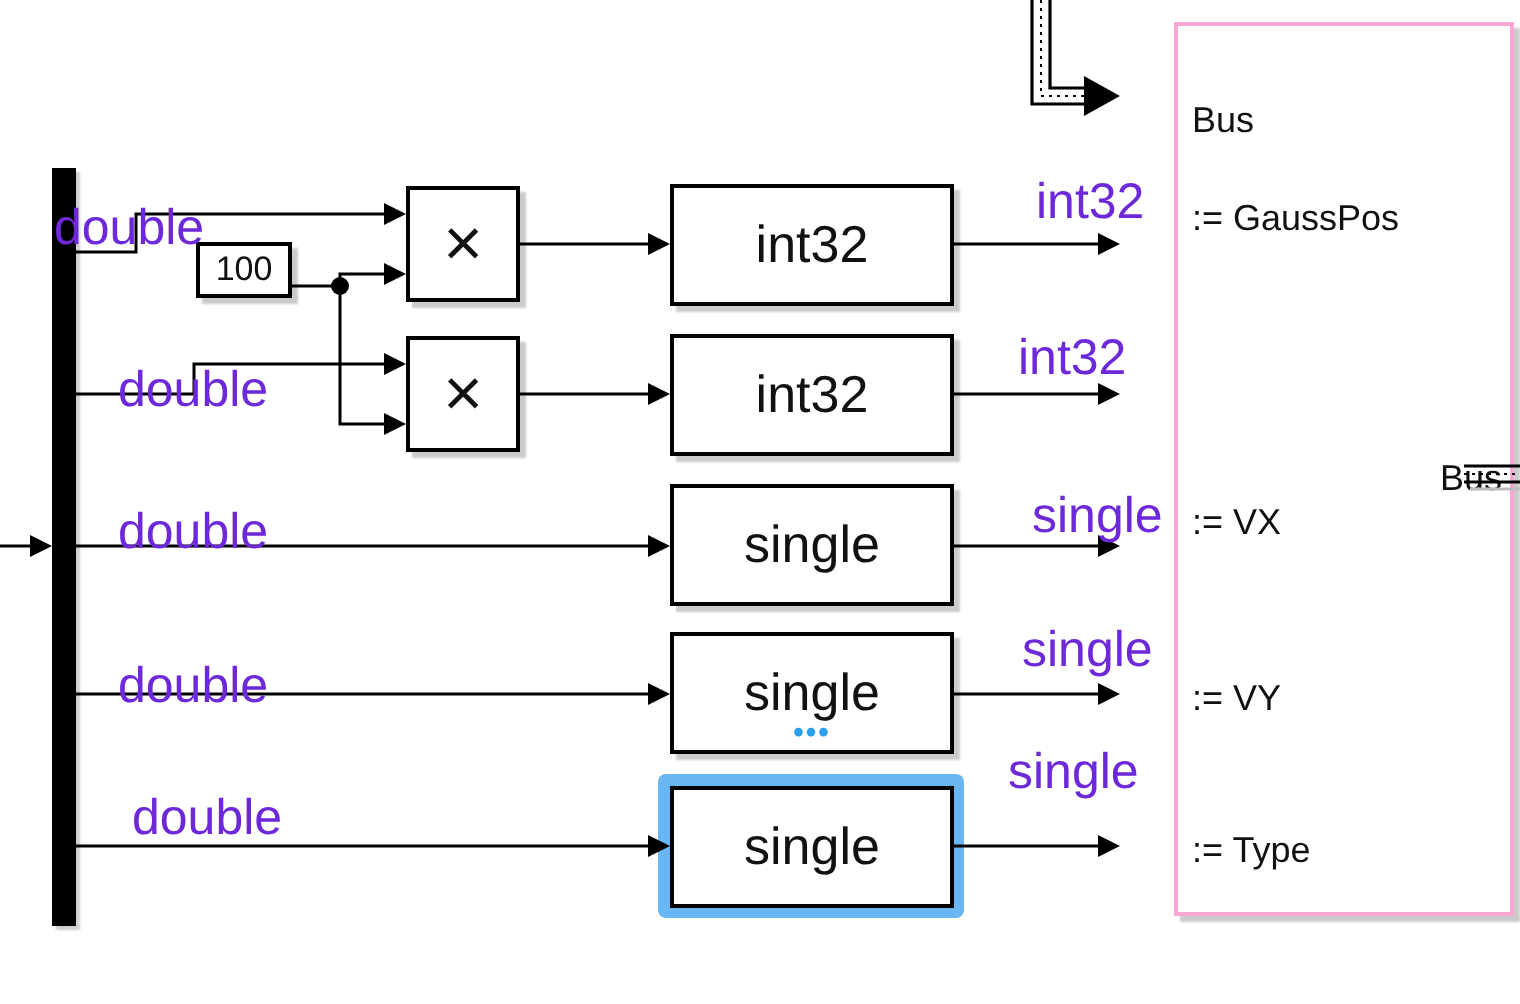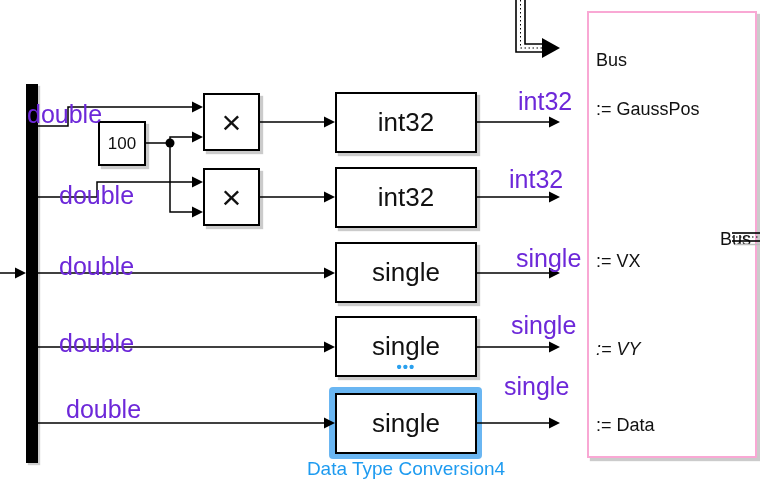--- a/index.html
+++ b/index.html
@@ -137,21 +137,21 @@
     <g>
       <path d="M732,233 H760" stroke-width="1.6"></path>
       <path d="M732,241 H760" stroke-width="1.6"></path>
       <path d="M732,237 H760" stroke-width="1" stroke-dasharray="1.5,2.5"></path>
       <path d="M735,244.5 H760" stroke="#bdbdbd" stroke-width="1.5"></path>
     </g>
   </svg>
 
   <div class="mux-bar"></div>
 
-  <div class="blk" style="left:98px;top:121px;width:48px;height:45px;">
+  <div class="blk" style="left:98px;top:121px;width:48px;height:28px;">
     <span class="blk-label const-label">100</span>
   </div>
 
   <div class="blk" style="left:203px;top:93px;width:57px;height:58px;">
     <span class="blk-label prod-label">×</span>
   </div>
   <div class="blk" style="left:203px;top:168px;width:57px;height:58px;">
     <span class="blk-label prod-label">×</span>
   </div>
 
@@ -168,34 +168,33 @@
     <span class="blk-label conv-label">single</span>
   </div>
   <div class="blk" style="left:335px;top:393px;width:142px;height:61px;box-shadow:none;">
     <span class="blk-label conv-label">single</span>
   </div>
 
   <div class="bigblk">
     <span class="port-label" style="top:35px;">Bus</span>
     <span class="port-label" style="top:84px;">:= GaussPos</span>
     <span class="port-label" style="top:236px;">:= VX</span>
-    <span class="port-label" style="top:324px;font-style:italic;">:= VY</span>
-    <span class="port-label" style="top:400px;">:= Data</span>
+    <span class="port-label" style="top:324px;">:= VY</span>
+    <span class="port-label" style="top:400px;">:= Type</span>
     <span class="port-label out" style="top:214px;">Bus</span>
   </div>
 
   <span class="type-label" style="left:27px;top:101px;">double</span>
   <span class="type-label" style="left:59px;top:182px;">double</span>
   <span class="type-label" style="left:59px;top:253px;">double</span>
   <span class="type-label" style="left:59px;top:330px;">double</span>
   <span class="type-label" style="left:66px;top:396px;">double</span>
 
   <span class="type-label" style="left:518px;top:88px;">int32</span>
   <span class="type-label" style="left:509px;top:166px;">int32</span>
   <span class="type-label" style="left:516px;top:245px;">single</span>
   <span class="type-label" style="left:511px;top:312px;">single</span>
   <span class="type-label" style="left:504px;top:373px;">single</span>
 
   <span class="ellipsis-badge">•••</span>
 
-  <span class="block-name">Data Type Conversion4</span>
 
 </div>
 
 </body></html>

